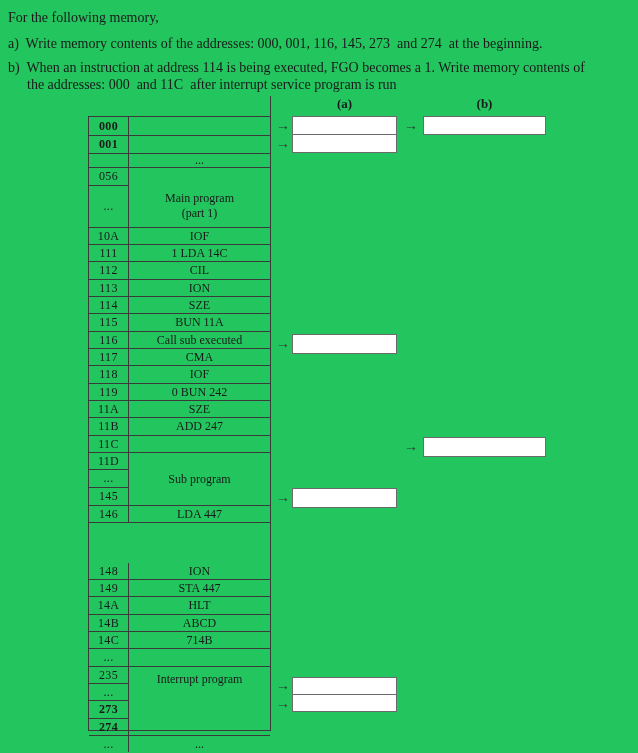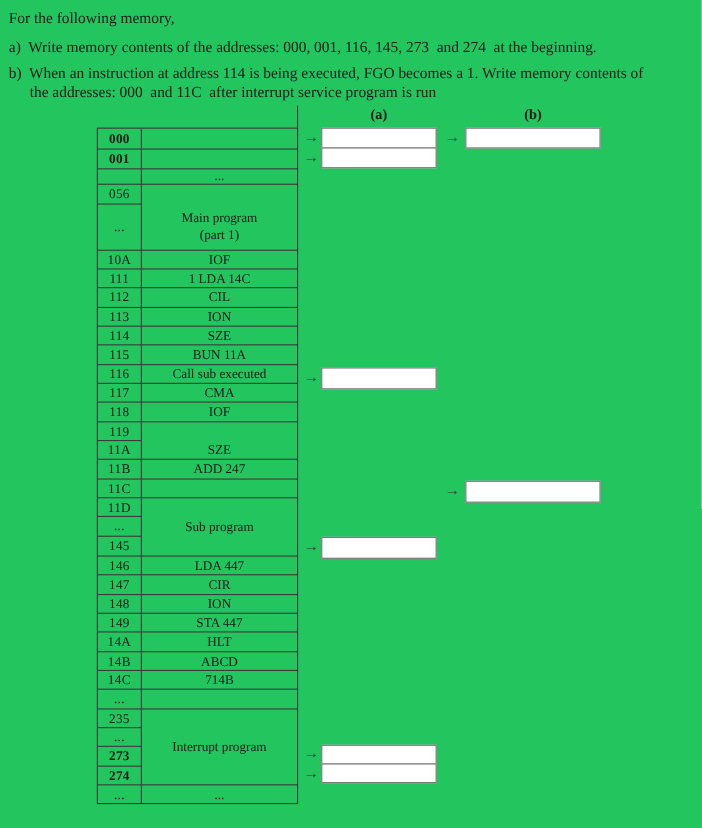--- a/index.html
+++ b/index.html
@@ -141,20 +141,21 @@
     <div class="mrow" style="height:17px;">
         <div class="acell">117</div>
         <div class="ccell">CMA</div>
       </div>
     <div class="mrow" style="height:18px;">
         <div class="acell">118</div>
         <div class="ccell">IOF</div>
       </div>
     <div class="mrow" style="height:17px;">
         <div class="acell">119</div>
+        <div class="ccell">0 BUN 242</div>
       </div>
     <div class="mrow" style="height:17px;">
         <div class="acell">11A</div>
         <div class="ccell">SZE</div>
       </div>
     <div class="mrow" style="height:18px;">
         <div class="acell">11B</div>
         <div class="ccell">ADD 247</div>
       </div>
     <div class="mrow" style="height:17px;">
@@ -170,25 +171,21 @@
         <div class="ccell"></div>
       </div>
     <div class="mrow" style="height:18px;">
         <div class="acell">145</div>
         <div class="ccell"></div>
       </div>
     <div class="mrow" style="height:17px;">
         <div class="acell">146</div>
         <div class="ccell">LDA 447</div>
       </div>
-    <div class="mrow" style="height:18px;">
-        <div class="acell">147</div>
-        <div class="ccell">CIR</div>
-      </div>
-    <div class="mrow" style="height:17px;">
+    <div class="mrow" style="height:17px;margin-top:40px;">
         <div class="acell">148</div>
         <div class="ccell">ION</div>
       </div>
     <div class="mrow" style="height:17px;">
         <div class="acell">149</div>
         <div class="ccell">STA 447</div>
       </div>
     <div class="mrow" style="height:18px;">
         <div class="acell">14A</div>
         <div class="ccell">HLT</div>

